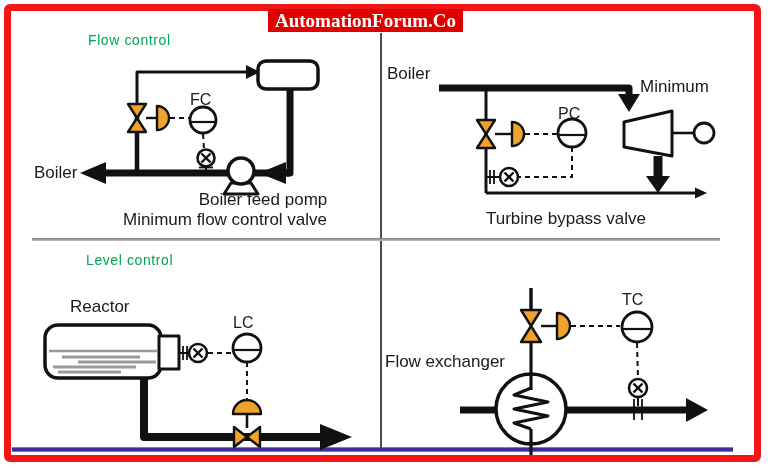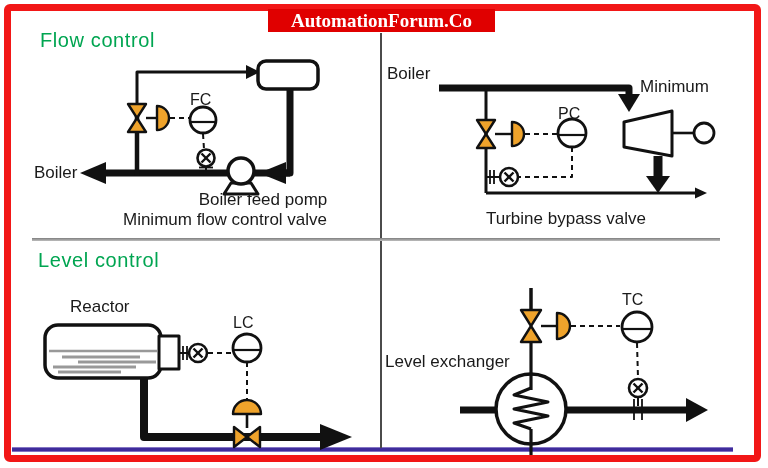--- a/index.html
+++ b/index.html
@@ -2,30 +2,30 @@
 <html style="--accent-green: #00A551; --valve-orange: #EFA32B; --banner-red: #E00000; --border-red: #F21717; --purple-line: #3F2C9C; --ink: #111111; --liquid-gray: #999999;"><head>
 <meta charset="utf-8">
 <style>
   html,body{margin:0;padding:0;background:#fff;}
   .page{position:relative;width:768px;height:468px;background:#fff;overflow:hidden;
         font-family:"Liberation Sans","DejaVu Sans",sans-serif;color:#1a1a1a;}
   .page-border{position:absolute;left:4px;top:4px;width:757px;height:458px;box-sizing:border-box;
         border:7px solid var(--border-red,#f21717);border-radius:6px;z-index:6;pointer-events:none;}
   .banner{position:absolute;left:268px;top:9px;z-index:7;background:var(--banner-red,#e10000);
         color:#fff;font-family:"Liberation Serif","DejaVu Serif",serif;font-weight:bold;
-        font-size:19px;line-height:23px;padding:0 23px;white-space:nowrap;text-align:center;}
+        font-size:19px;line-height:23px;padding:0 7px;white-space:nowrap;text-align:center;}
   .divider-v{position:absolute;left:380px;top:33px;width:2px;height:415px;background:#4b4b4b;z-index:1;}
   .divider-h{position:absolute;left:32px;top:238px;width:688px;height:3px;z-index:1;
         background:linear-gradient(180deg,#7e7e7e,#bdbdbd);}
   .purple-line{position:absolute;left:12px;top:447px;width:721px;height:5px;z-index:1;
         background:linear-gradient(180deg,#a79ad8,var(--purple-line,#3f2c9c) 30%,var(--purple-line,#3f2c9c) 72%,#a79ad8);}
   svg.art{position:absolute;left:0;top:0;z-index:2;}
   .lbl{position:absolute;z-index:3;font-size:17px;line-height:19px;white-space:nowrap;}
-  .heading{position:absolute;z-index:3;font-size:20px;letter-spacing:.6px;line-height:20px;
-        color:var(--accent-green,#00a551);white-space:nowrap;}
+  .heading{position:absolute;z-index:3;font-size:14px;letter-spacing:.6px;line-height:20px;
+        color:var(--accent-green,#00a551);white-space:nowrap;margin-left:48px;}
   .tag{font-size:16px;}
   .center{transform:translateX(-50%);}
 </style>
 </head>
 <body>
 
 <div class="page">
 
   <div class="purple-line"></div>
   <div class="divider-v"></div>
@@ -40,21 +40,21 @@
   <div class="lbl center" style="left:225px;top:210px">Minimum flow control valve</div>
 
   <div class="lbl" style="left:387px;top:64px">Boiler</div>
   <div class="lbl" style="left:640px;top:77px">Minimum</div>
   <div class="lbl tag" style="left:558px;top:104px">PC</div>
   <div class="lbl center" style="left:566px;top:209px">Turbine bypass valve</div>
 
   <div class="lbl" style="left:70px;top:297px">Reactor</div>
   <div class="lbl tag" style="left:233px;top:313px">LC</div>
 
-  <div class="lbl" style="left:385px;top:352px">Level exchanger</div>
+  <div class="lbl" style="left:385px;top:352px">Flow exchanger</div>
   <div class="lbl tag" style="left:622px;top:290px">TC</div>
 
   <svg class="art" width="768" height="468" viewBox="0 0 768 468" style="--k:var(--ink,#111);--o:var(--valve-orange,#EFA32B);--g:var(--liquid-gray,#999)">
 
     <g fill="none" stroke="var(--k)" stroke-linejoin="round">
       <polyline points="137,112 137,72 248,72" stroke-width="3"></polyline>
       <polygon points="246,65 246,79 260,72" fill="var(--k)" stroke="none"></polygon>
       <rect x="258" y="61" width="60" height="28" rx="8" fill="#fff" stroke-width="3.5"></rect>
       <polyline points="290,89 290,173 286,173" stroke-width="7"></polyline>
       <polygon points="286,162 286,184 259,173" fill="var(--k)" stroke="none"></polygon>

